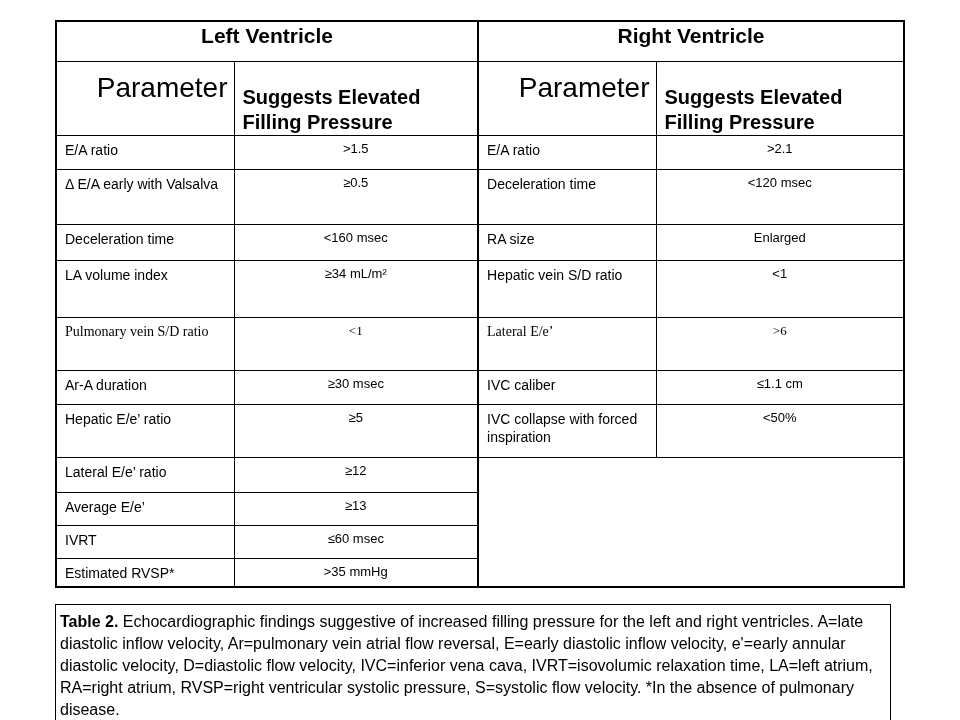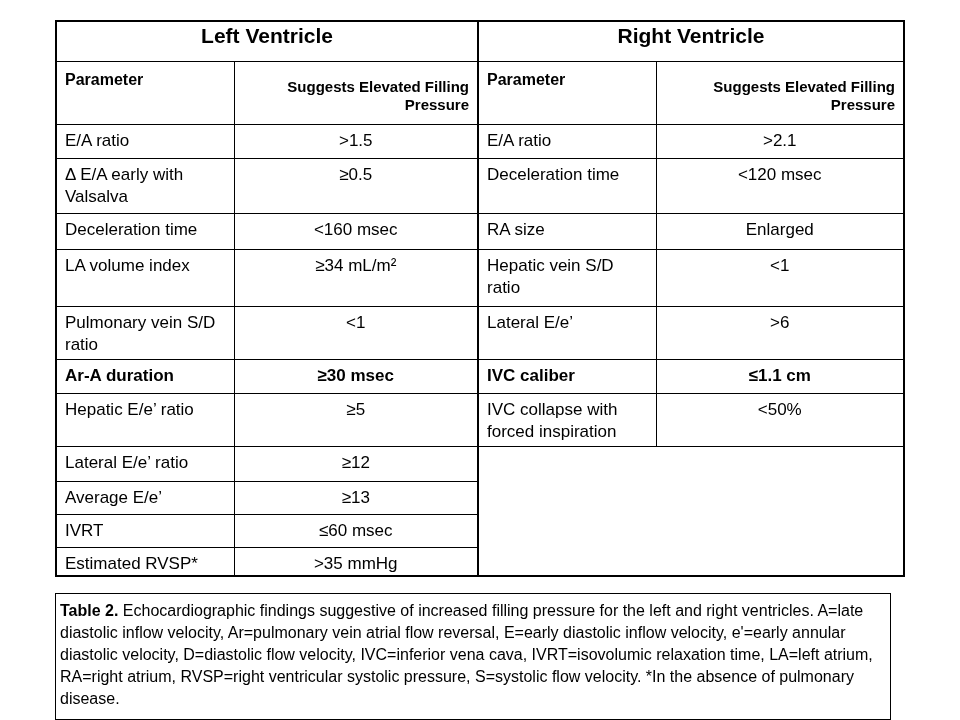--- a/index.html
+++ b/index.html
@@ -29,56 +29,56 @@
     vertical-align: top;
     overflow: hidden;
     margin: 0;
   }
   tr.hA  { height: 40px; }
   tr.hB  { height: 63px; }
   tr.r0  { height: 34px; }
   tr.r1  { height: 55px; }
   tr.r2  { height: 36px; }
   tr.r3  { height: 57px; margin-left: 40px; }
-  tr.r4  { height: 53px; }
-  tr.r5  { height: 34px; font-weight: bold; }
+  tr.r4  { height: 53px; font-family: Liberation Serif, serif; }
+  tr.r5  { height: 34px; }
   tr.r6  { height: 53px; }
   tr.r7  { height: 35px; }
   tr.r8  { height: 33px; }
   tr.r9  { height: 33px; }
   tr.r10 { height: 29px; }
   th.section {
     font-size: 21px;
     font-weight: bold;
     text-align: center;
     vertical-align: middle;
     padding: 2px 0 4px;
   }
   th.ph {
-    font-size: 16px;
-    font-weight: bold;
-    text-align: left;
+    font-size: 28px;
+    font-weight: normal;
+    text-align: right;
     padding: 8px 6px 0 8px;
     line-height: 1.25;
   }
   th.vh {
-    font-size: 15px;
+    font-size: 20px;
     font-weight: bold;
-    text-align: right;
-    padding: 16px 8px 0;
+    text-align: left;
+    padding: 23px 8px 0;
     line-height: 1.25;
   }
   td.p {
-    font-size: 17px;
+    font-size: 14px;
     text-align: left;
     padding: 5px 6px 0 8px;
     line-height: 1.3;
   }
   td.v {
-    font-size: 17px;
+    font-size: 13px;
     text-align: center;
     padding: 5px 4px 0;
     line-height: 1.3;
   }
   .cd { border-left: 2px solid #000 !important; }
   .caption-box {
     margin-top: 16px;
     border: 1px solid #000;
     width: 826px;
     padding: 6px 4px 9px;

